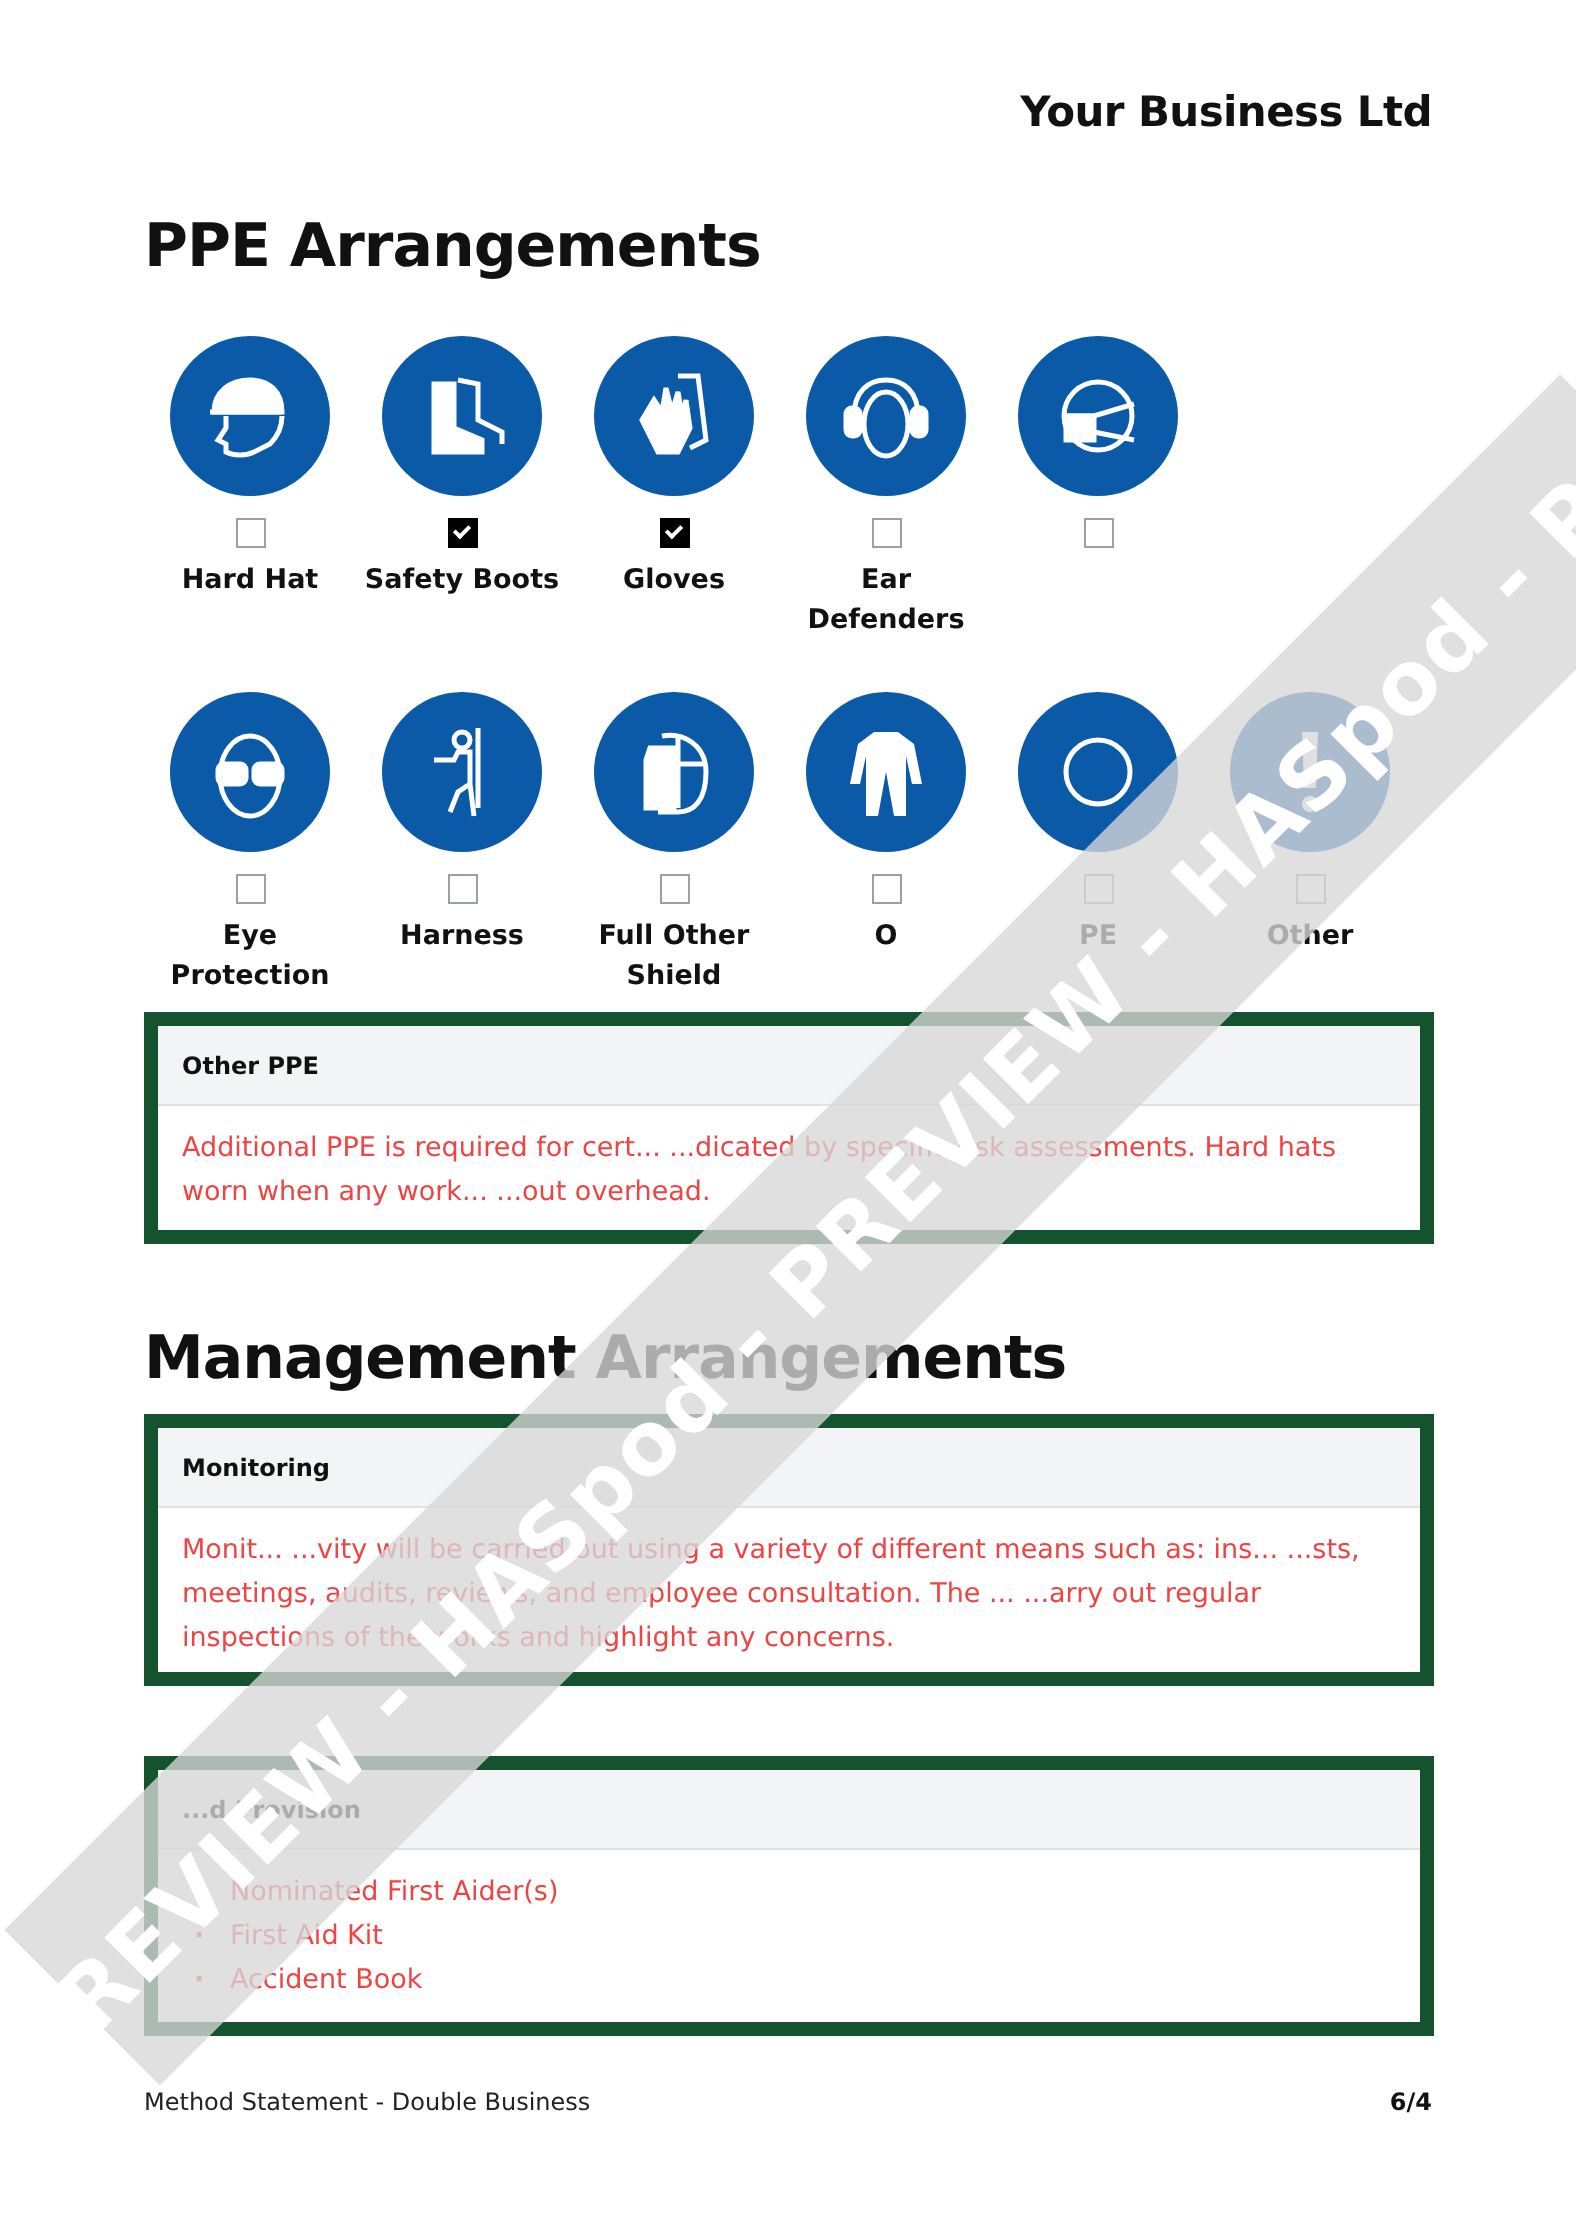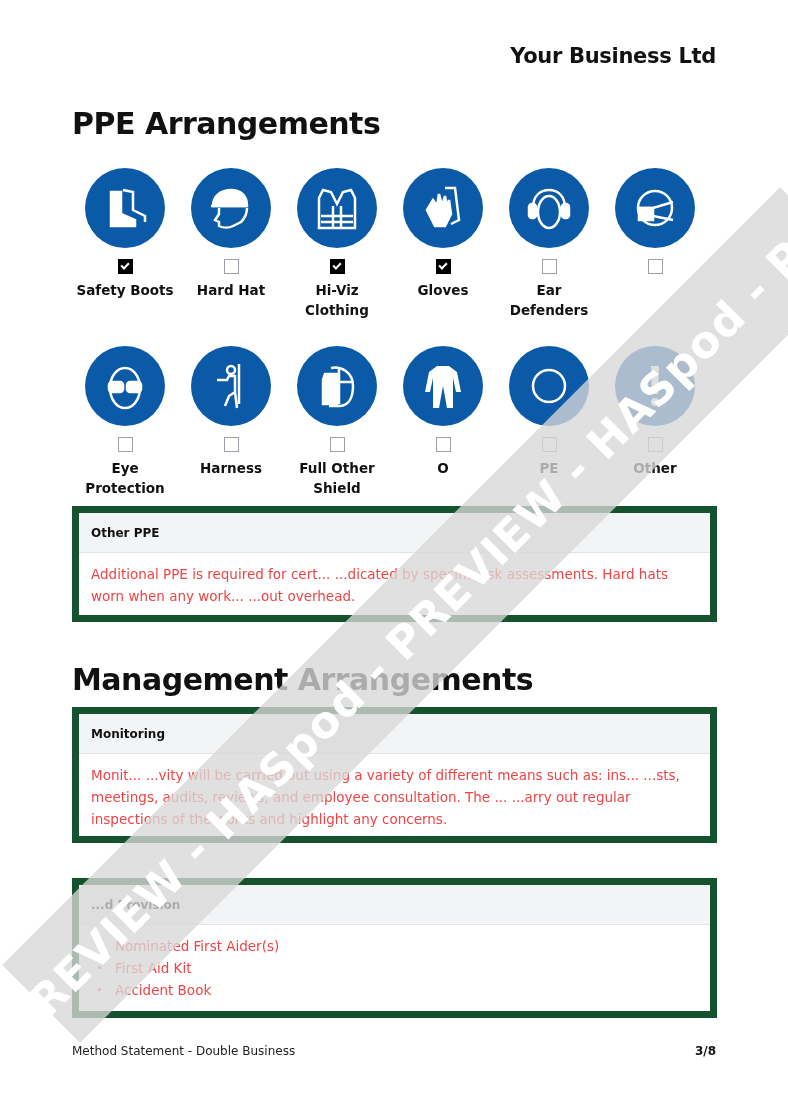--- a/index.html
+++ b/index.html
@@ -32,46 +32,36 @@
 
 <div class="company">Your Business Ltd</div>
 
 <div class="h1" style="top:106px;">PPE Arrangements</div>
 
 <div class="ppe-grid">
   <div class="ppe-row">
     <div class="ppe-item">
       <div class="ppe-icon">
         <svg viewBox="0 0 56 56" fill="none" stroke="#fff" stroke-width="2.5">
-            <path d="M14 12h10v22l14 6v6H14z" fill="#fff"></path>
-            <path d="M26 10l10 2v18l12 6v6"></path>
-          </svg>
-      </div>
-      <div class="cb checked"></div>
-      <div class="ppe-label">Safety Boots</div>
-    </div>
-    <div class="ppe-item">
-      <div class="ppe-icon">
-        <svg viewBox="0 0 56 56" fill="none" stroke="#fff" stroke-width="2.5">
             <path d="M10 26c0-10 8-16 18-16s16 6 16 16z" fill="#fff"></path>
             <path d="M8 26h36M16 28v6l-4 6 4 2v4c4 2 10 2 14 0l8-4c4-4 6-8 6-14"></path>
           </svg>
       </div>
       <div class="cb"></div>
       <div class="ppe-label">Hard Hat</div>
     </div>
     <div class="ppe-item">
       <div class="ppe-icon">
         <svg viewBox="0 0 56 56" fill="none" stroke="#fff" stroke-width="2.5">
-            <path d="M14 10l8 2 6 12 6-12 8-2 4 8v30H10V18z"></path>
-            <path d="M12 36h32M12 42h32M24 26v22M32 26v22"></path>
+            <path d="M14 12h10v22l14 6v6H14z" fill="#fff"></path>
+            <path d="M26 10l10 2v18l12 6v6"></path>
           </svg>
       </div>
       <div class="cb checked"></div>
-      <div class="ppe-label">Hi-Viz Clothing</div>
+      <div class="ppe-label">Safety Boots</div>
     </div>
     <div class="ppe-item">
       <div class="ppe-icon">
         <svg viewBox="0 0 56 56" fill="none" stroke="#fff" stroke-width="2.5">
             <path d="M12 30l6-10 4 6 2-12 3 12 3-10 2 12 2-8 2 14-6 12-10 0z" fill="#fff"></path>
             <path d="M30 8h10l4 32-8 4"></path>
           </svg>
       </div>
       <div class="cb checked"></div>
       <div class="ppe-label">Gloves</div>
@@ -181,17 +171,17 @@
   <div class="box-body">
     <ul>
       <li>Nominated First Aider(s)</li>
       <li>First Aid Kit</li>
       <li>Accident Book</li>
     </ul>
   </div>
 </div>
 
 <div class="footer-left">Method Statement - Double Business</div>
-<div class="footer-right">3/8</div>
+<div class="footer-right">6/4</div>
 
 <div class="watermark">
   <span>HASpod - PREVIEW - HASpod - PREVIEW - HASpod - PREVIEW - HA</span>
 </div>
 
 </body></html>

